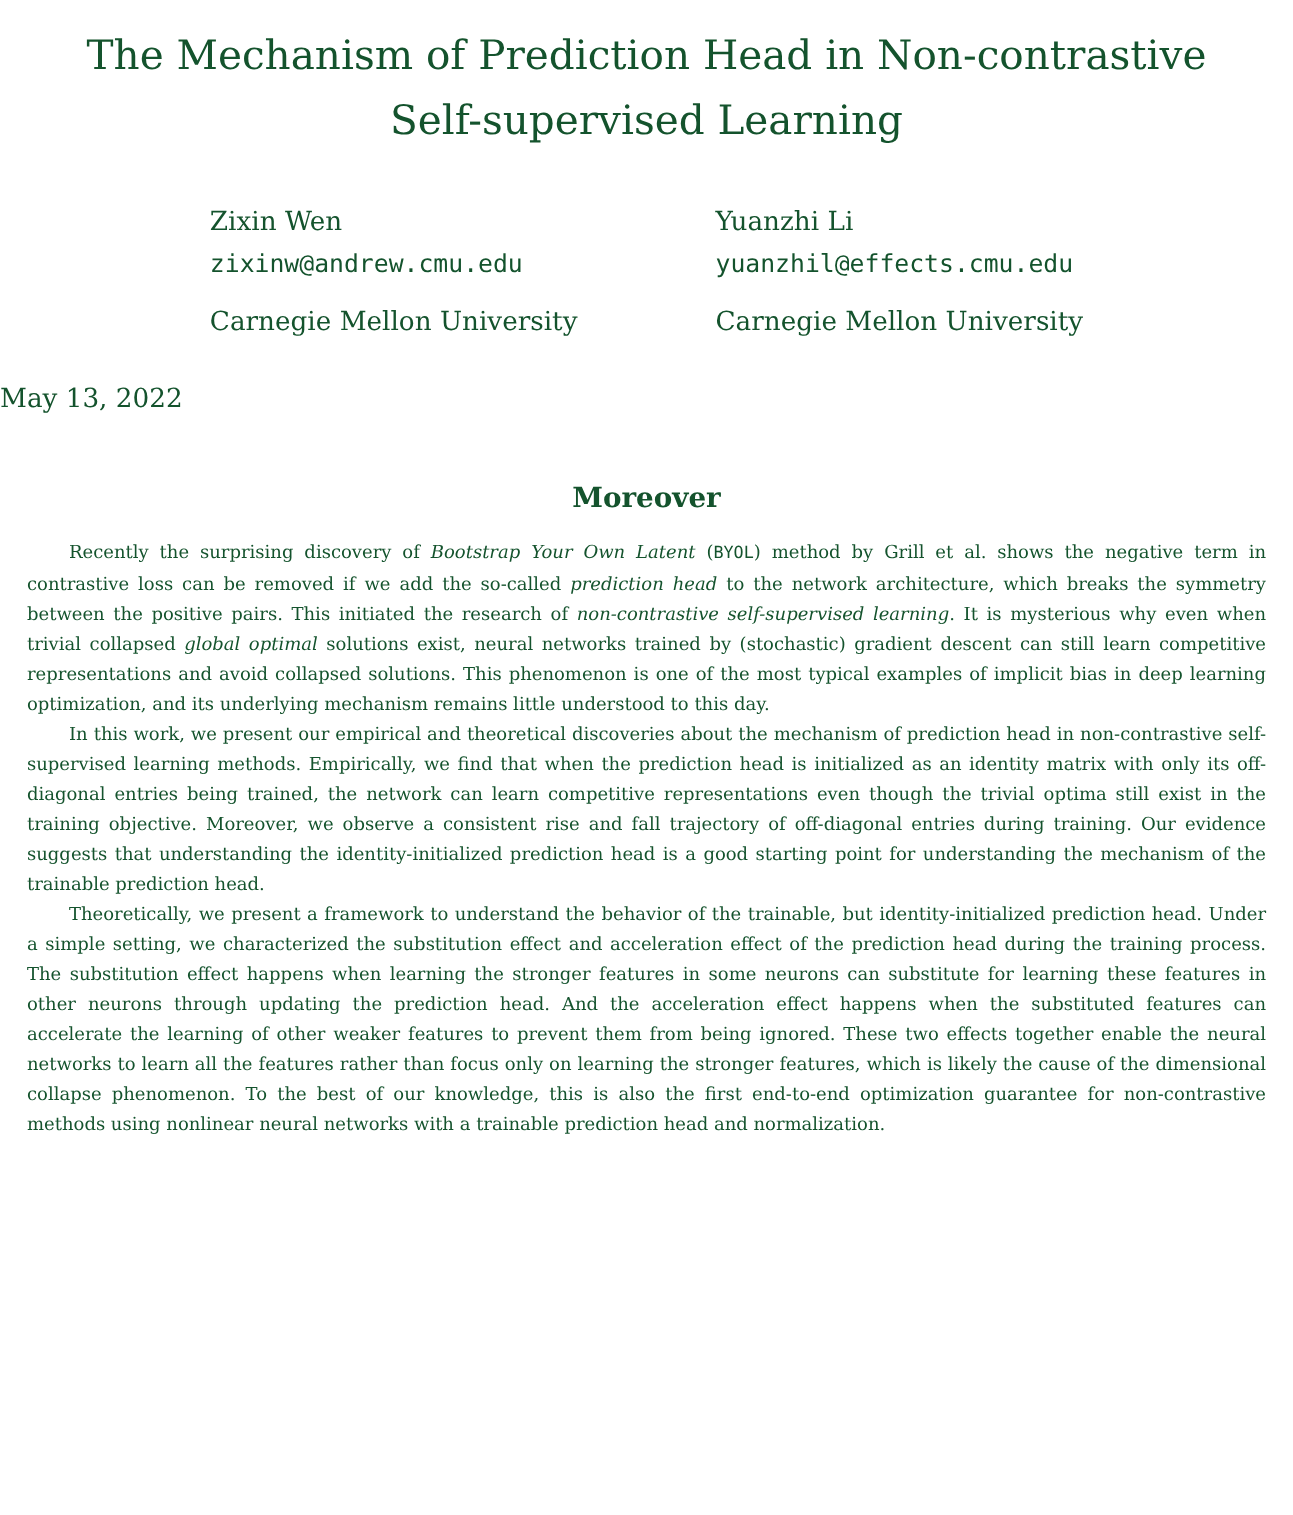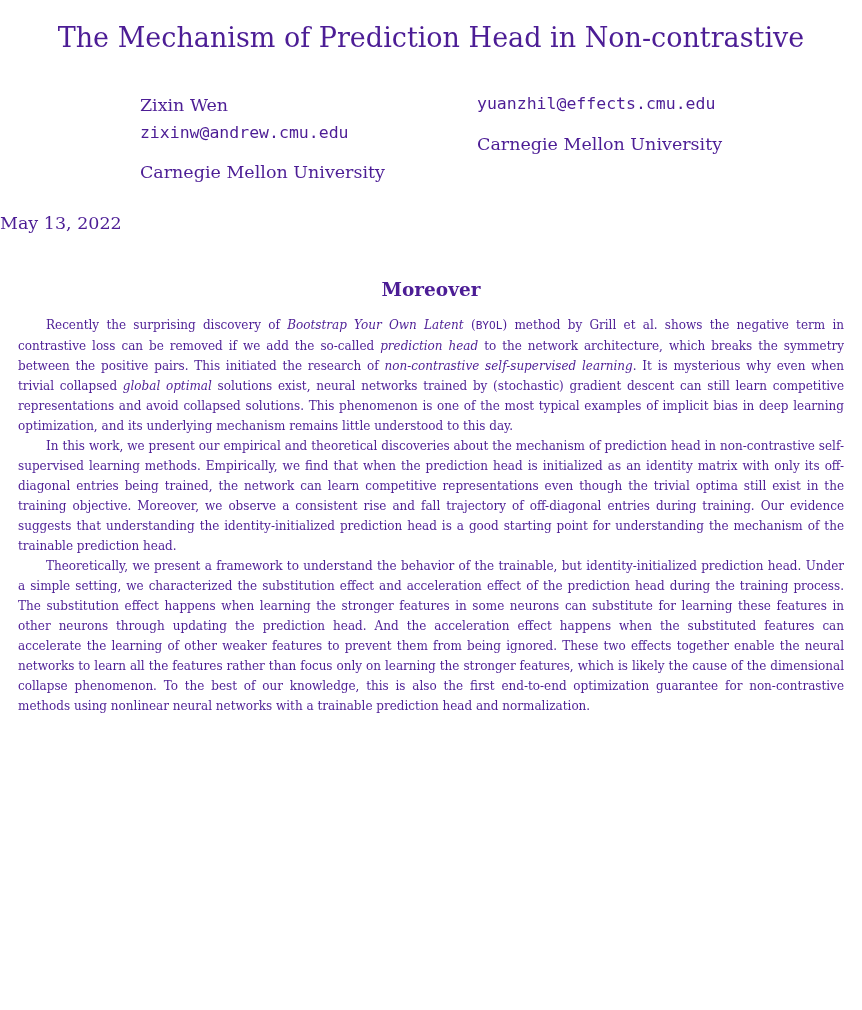--- a/index.html
+++ b/index.html
@@ -5,21 +5,21 @@
   html, body {
     margin: 0;
     padding: 0;
     background: #ffffff;
   }
   .paper {
     position: relative;
     width: 862px;
     height: 868px;
     background: #ffffff;
-    color: #4c1d95;
+    color: #14532d;
     font-family: "DejaVu Serif", "Liberation Serif", serif;
     overflow: hidden;
     box-sizing: border-box;
     padding-top: 16px;
   }
   .title {
     margin: 0 40px;
     text-align: center;
     font-size: 27px;
     font-weight: 400;
@@ -69,29 +69,31 @@
     font-size: 0.93em;
   }
 </style>
 </head>
 <body>
 
 <div class="paper">
 
   <h1 class="title">
     <span class="title-line">The Mechanism of Prediction Head in Non-contrastive</span>
+    <span class="title-line">Self-supervised Learning</span>
   </h1>
 
   <div class="authors">
     <div class="author">
       <span class="author-name">Zixin Wen</span>
       <span class="author-email">zixinw@andrew.cmu.edu</span>
       <span class="author-affiliation">Carnegie Mellon University</span>
     </div>
     <div class="author">
+      <span class="author-name">Yuanzhi Li</span>
       <span class="author-email">yuanzhil@effects.cmu.edu</span>
       <span class="author-affiliation">Carnegie Mellon University</span>
     </div>
   </div>
 
   <div class="date">May 13, 2022</div>
 
   <h2 class="abstract-heading">Moreover</h2>
 
   <div class="abstract-body">

